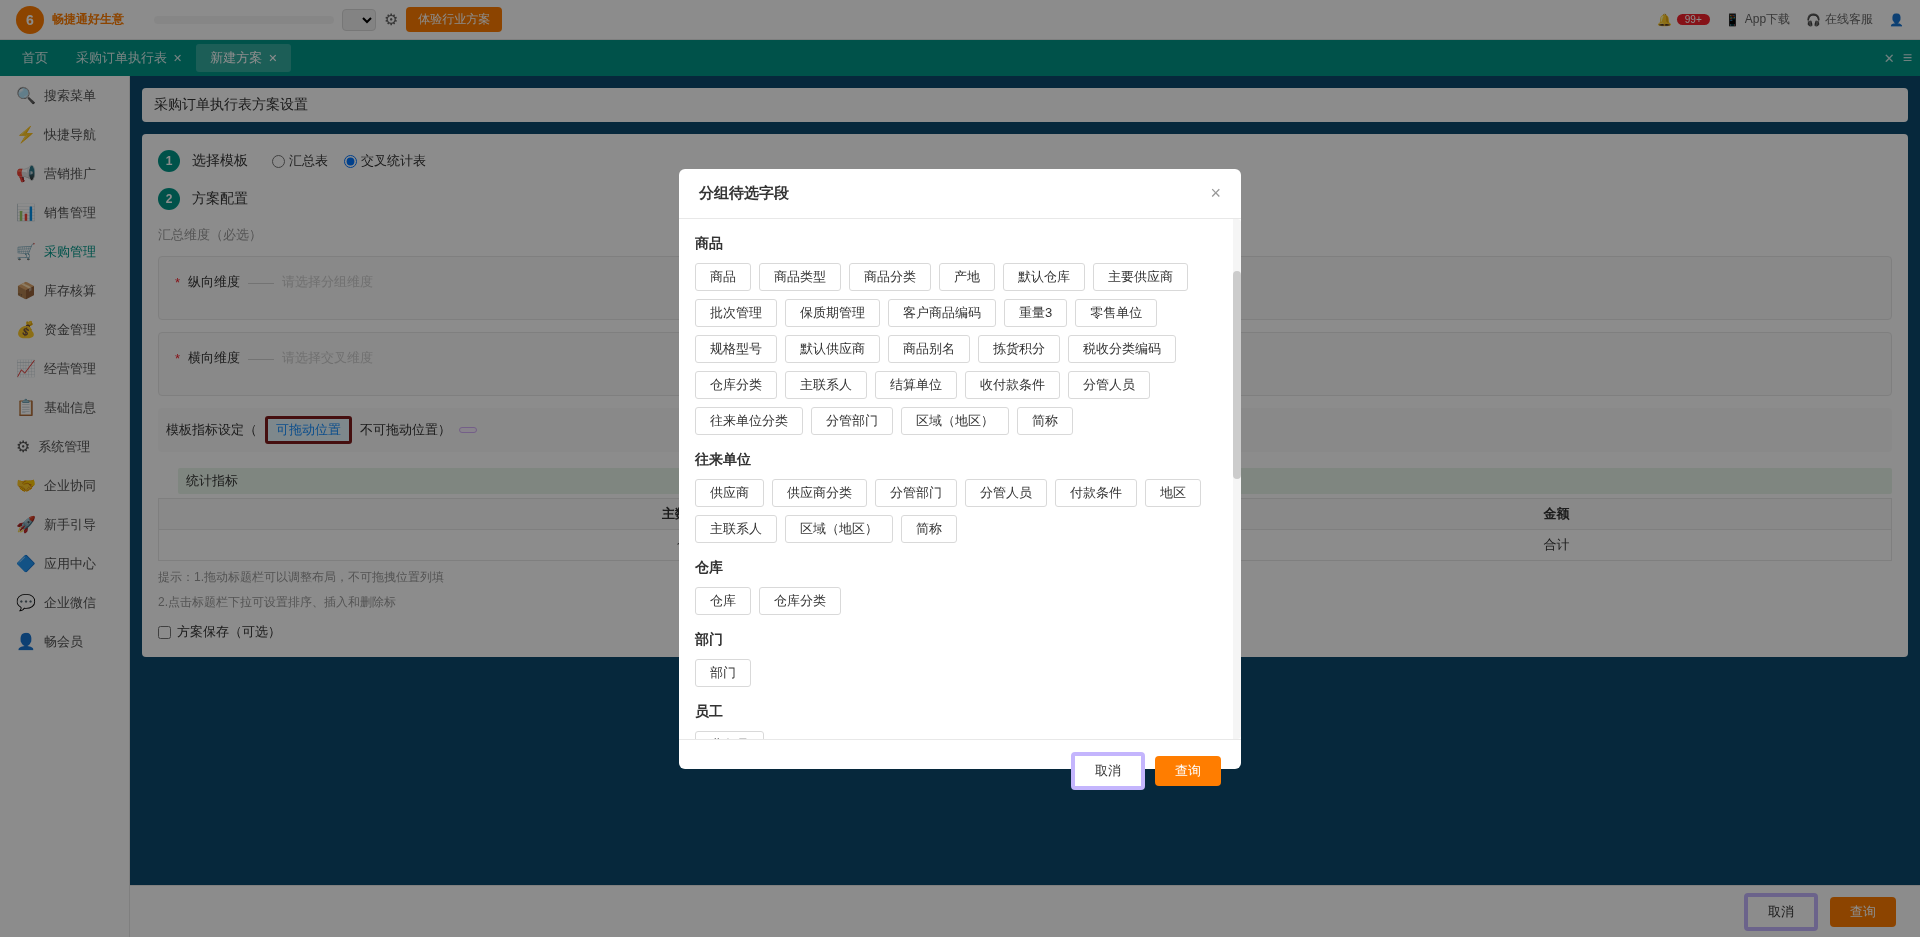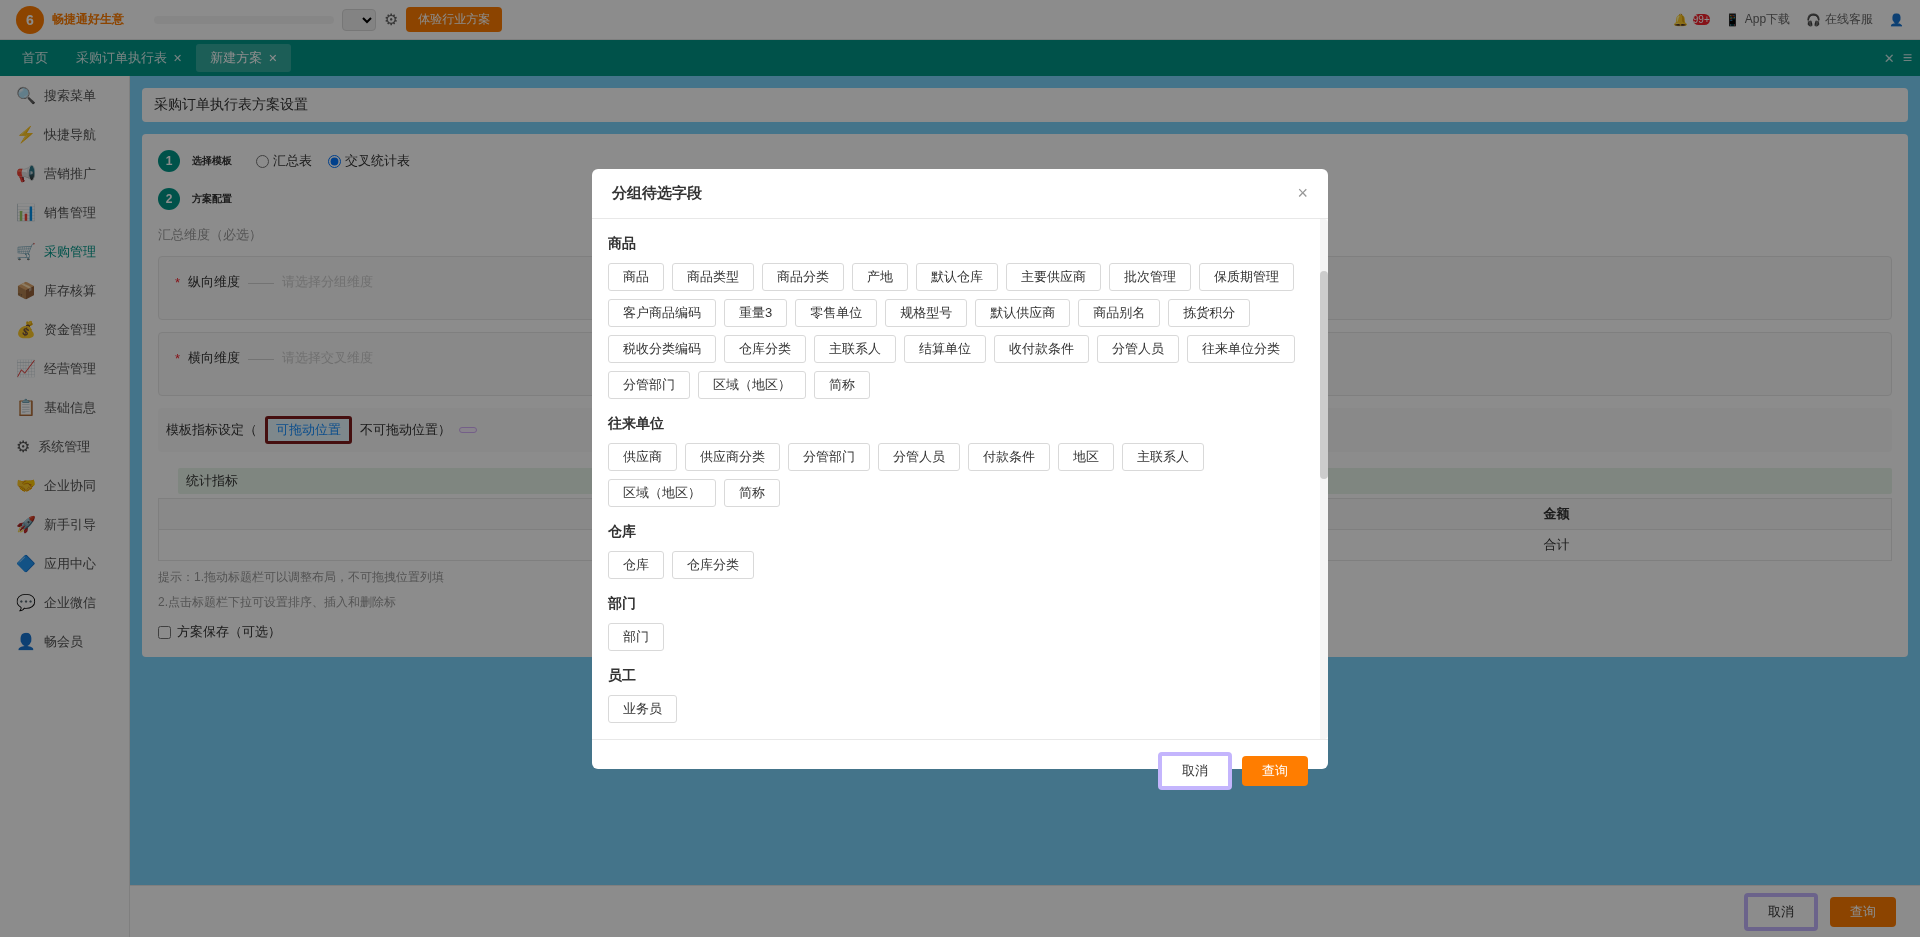--- a/index.html
+++ b/index.html
@@ -33,21 +33,21 @@
     .logo-text { color: #ff7d00; font-size: 12px; font-weight: bold; }
     .top-right {
       display: flex; align-items: center; gap: 16px;
     }
     .top-right .icon-group {
       display: flex; align-items: center; gap: 4px;
       font-size: 12px; color: #666; cursor: pointer;
     }
     .badge {
       background: #f5222d; color: #fff;
-      border-radius: 10px; padding: 0 0; font-size: 10px;
+      border-radius: 10px; padding: 0 8px; font-size: 10px;
     }
     .gear-btn {
       background: none; border: none; cursor: pointer;
       font-size: 16px; color: #666;
     }
     .experience-btn {
       background: #ff7d00; color: #fff; border: none;
       padding: 4px 12px; border-radius: 4px; cursor: pointer;
       font-size: 12px;
     }
@@ -103,21 +103,21 @@
     }
     .sidebar-item.active { color: #009688; }
     .sidebar-item .s-icon {
       font-size: 16px;
     }
 
     
     .main-content {
       position: fixed;
       top: 76px; left: 130px; right: 0; bottom: 0;
-      background: #7dd3fc;
+      background: #0c4a6e;
       overflow: auto;
       padding: 12px;
     }
     .page-title {
       font-size: 14px; color: #333;
       margin-bottom: 12px;
       padding: 8px 12px;
       background: #fff;
       border-radius: 4px;
     }
@@ -131,21 +131,21 @@
       margin-bottom: 16px;
     }
     .step-num {
       width: 22px; height: 22px;
       background: #009688;
       color: #fff;
       border-radius: 50%;
       display: flex; align-items: center; justify-content: center;
       font-size: 12px; font-weight: bold;
     }
-    .step-label { font-size: 10px; font-weight: bold; color: #333; }
+    .step-label { font-size: 14px; font-weight: normal; color: #333; }
     .radio-group { display: flex; align-items: center; gap: 16px; margin-left: 12px; }
     .radio-group label { display: flex; align-items: center; gap: 4px; cursor: pointer; font-size: 13px; }
     .config-form { margin-top: 8px; }
     .form-row { display: flex; align-items: center; gap: 8px; margin-bottom: 12px; }
     .form-label { color: #999; font-size: 13px; min-width: 80px; }
     .dim-dash { color: #ccc; }
     .dim-select {
       color: #ccc; font-size: 13px;
     }
 
@@ -202,21 +202,21 @@
     .modal-overlay {
       position: fixed;
       top: 0; left: 0; right: 0; bottom: 0;
       background: rgba(0,0,0,0.45);
       z-index: 200;
       display: flex; align-items: center; justify-content: center;
     }
     .modal {
       background: #fff;
       border-radius: 6px;
-      width: 736px;
+      width: 562px;
       max-height: 600px;
       display: flex; flex-direction: column;
       position: relative;
     }
     .modal-header {
       padding: 14px 20px;
       border-bottom: 1px solid #e8e8e8;
       display: flex; align-items: center; justify-content: space-between;
     }
     .modal-title { font-size: 15px; font-weight: bold; color: #333; }

